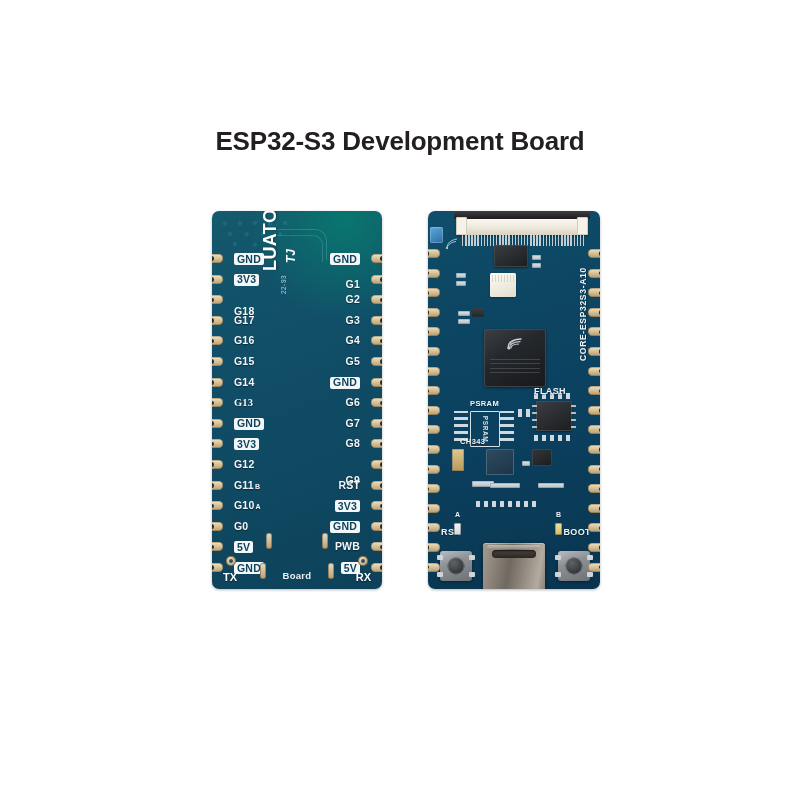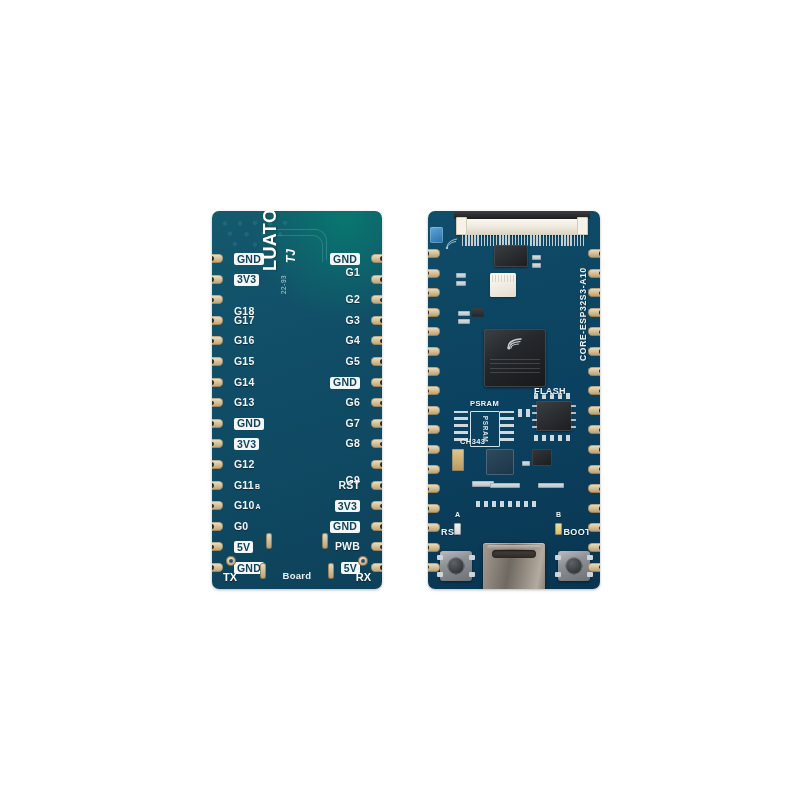--- a/index.html
+++ b/index.html
@@ -302,20 +302,21 @@
   .antsilk{
     position:absolute;left:16px;top:26px;width:16px;height:12px;
     opacity:.8;
   }
 </style>
 </head>
 <body>
 
 <div id="stage">
 
+  <div class="title">ESP32-S3 Development Board</div>
 
   <div class="board" id="board-left">
     <div class="traceblock"></div>
     <div class="squiggle"></div>
     <div class="squiggle2"></div>
 
     <div class="brand-vert">LUATOS.COM/T/ESP32S3</div>
     <div class="brand-sub">22-93</div>
     <div class="brand-logo">TJ</div>
 
@@ -344,21 +345,21 @@
           <div class="hole"></div>
         </div>
         <div class="plabel left" style="top: 145px;">G15</div>
         <div class="pad l" style="top: 166.6px;">
           <div class="hole"></div>
         </div>
         <div class="plabel left" style="top: 165.6px;">G14</div>
         <div class="pad l" style="top: 187.2px;">
           <div class="hole"></div>
         </div>
-        <div class="plabel left" style="top: 186.2px;">G13</div>
+        <div class="plabel left" style="top: 186.2px; font-family: Liberation Serif, serif;">G13</div>
         <div class="pad l" style="top: 207.8px;">
           <div class="hole"></div>
         </div>
         <div class="plabel left boxed" style="top: 206.8px;">GND</div>
         <div class="pad l" style="top: 228.4px;">
           <div class="hole"></div>
         </div>
         <div class="plabel left boxed" style="top: 227.4px;">3V3</div>
         <div class="pad l" style="top: 249px;">
           <div class="hole"></div>
@@ -386,21 +387,21 @@
         <div class="plabel left boxed" style="top: 351px;">GND</div>
       </div>
     <div id="left-pins-r">
         <div class="pad r" style="top: 43px;">
           <div class="hole"></div>
         </div>
         <div class="plabel right boxed" style="top: 42px;">GND</div>
         <div class="pad r" style="top: 63.6px;">
           <div class="hole"></div>
         </div>
-        <div class="plabel right" style="top: 56px;">G1</div>
+        <div class="plabel right" style="top: 68px;">G1</div>
         <div class="pad r" style="top: 84.2px;">
           <div class="hole"></div>
         </div>
         <div class="plabel right" style="top: 83.2px;">G2</div>
         <div class="pad r" style="top: 104.8px;">
           <div class="hole"></div>
         </div>
         <div class="plabel right" style="top: 103.8px;">G3</div>
         <div class="pad r" style="top: 125.4px;">
           <div class="hole"></div>

